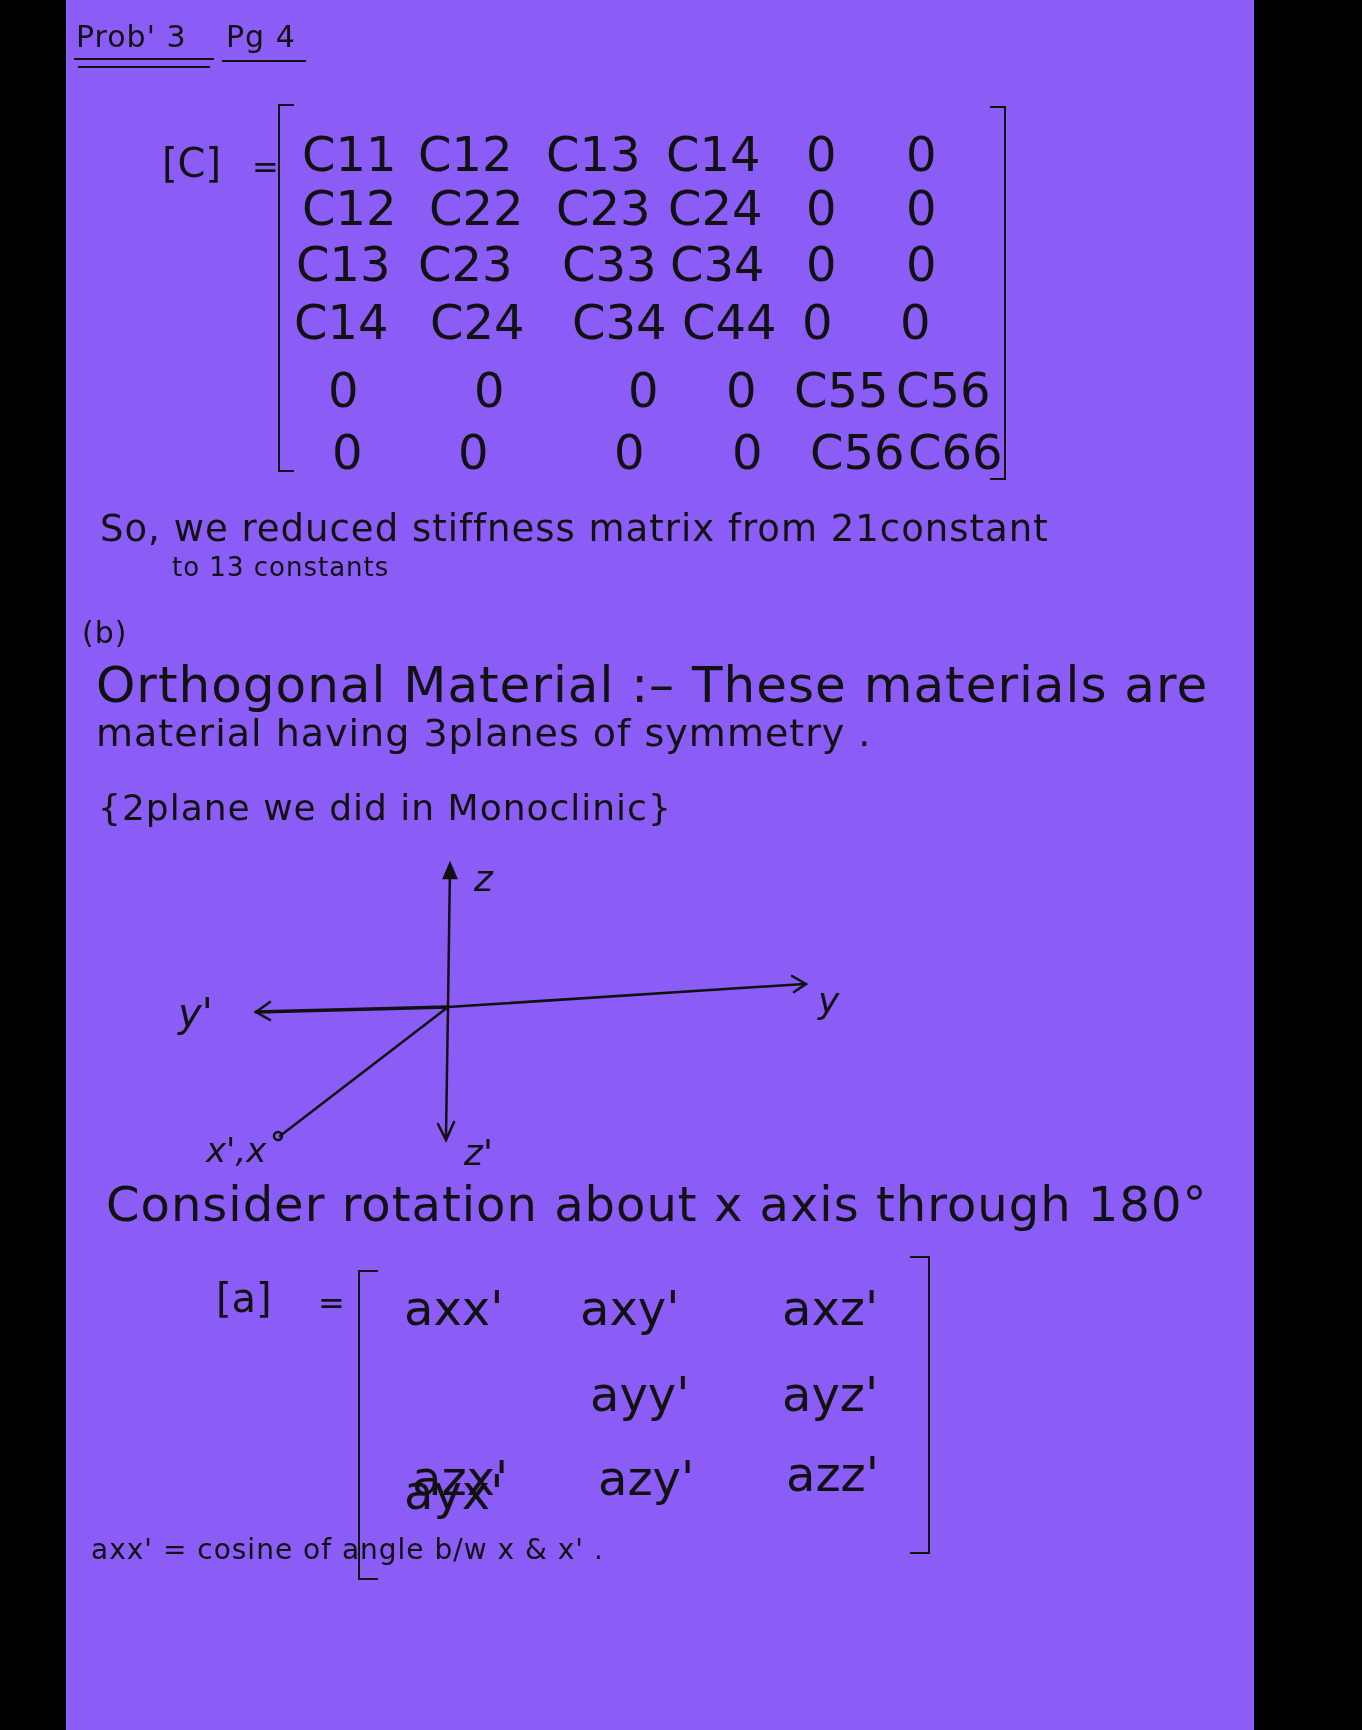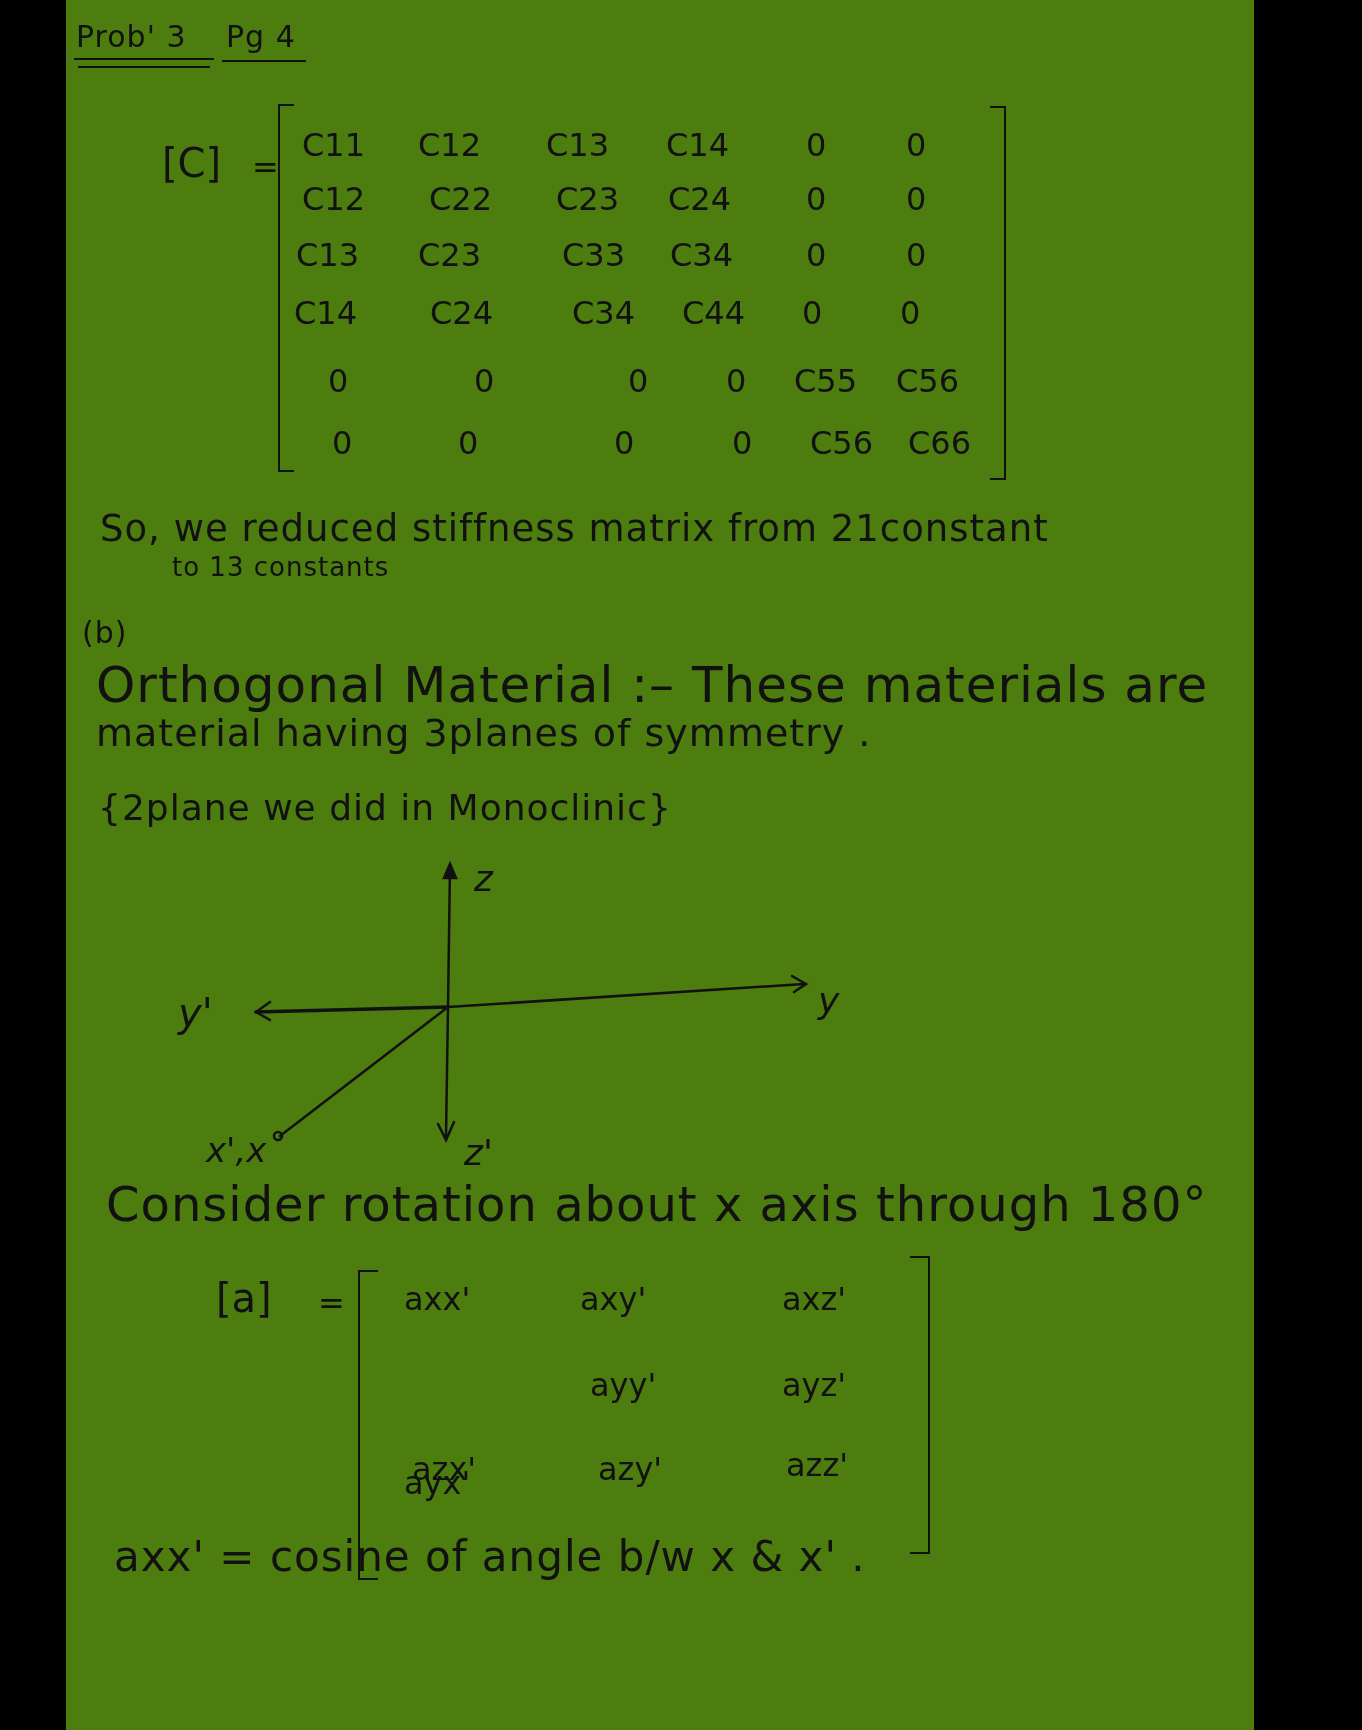--- a/index.html
+++ b/index.html
@@ -4,39 +4,39 @@
 <style>
   html, body { margin: 0; padding: 0; }
   body {
     width: 1362px; height: 1730px; position: relative; overflow: hidden;
     background: #000000;
     font-family: "DejaVu Sans", sans-serif;
     color: #111111;
   }
   .page {
     position: absolute; left: 66px; top: 0; width: 1188px; height: 1730px;
-    background: #4d7c0f;
+    background: #8b5cf6;
   }
   .hw {
     position: absolute; white-space: nowrap;
     font-family: "DejaVu Sans", sans-serif;
     font-size: 40px; line-height: 1; color: #111111;
     letter-spacing: 1px;
   }
   .title { font-size: 30px; }
   .underline2 {
     position: absolute; height: 0; border-top: 2px solid #111;
   }
   .bracket-l, .bracket-r {
     position: absolute; border: 2.5px solid #111;
   }
   .bracket-l { border-right: none; }
   .bracket-r { border-left: none; }
   .cell {
-    position: absolute; font-size: 32px; white-space: nowrap; color: #111;
+    position: absolute; font-size: 48px; white-space: nowrap; color: #111;
     text-align: left;
   }
   .mlabel { font-size: 40px; position: absolute; }
   .eq { position: absolute; font-size: 32px; }
   svg.diagram { position: absolute; left: 0; top: 0; overflow: visible; }
   .axis-label { position: absolute; font-size: 36px; font-style: italic; }
 </style>
 </head>
 <body>
 
@@ -142,14 +142,14 @@
     <div class="cell" style="left:514px; top:1280px;">axy'</div>
     <div class="cell" style="left:716px; top:1280px;">axz'</div>
     <div class="cell" style="left:338px; top:1442px;margin-top:22px;">ayx'</div>
     <div class="cell" style="left:524px; top:1366px;">ayy'</div>
     <div class="cell" style="left:716px; top:1366px;">ayz'</div>
     <div class="cell" style="left:346px; top:1450px;">azx'</div>
     <div class="cell" style="left:532px; top:1450px;">azy'</div>
     <div class="cell" style="left:720px; top:1446px;">azz'</div>
   </div>
 
-  <div class="hw" style="left:48px; top:1536px; font-size:42px;">axx' = cosine of angle b/w x &amp; x' .</div>
+  <div class="hw" style="left:25px; top:1536px; font-size:28px;">axx' = cosine of angle b/w x &amp; x' .</div>
 </div>
 
 </body></html>

